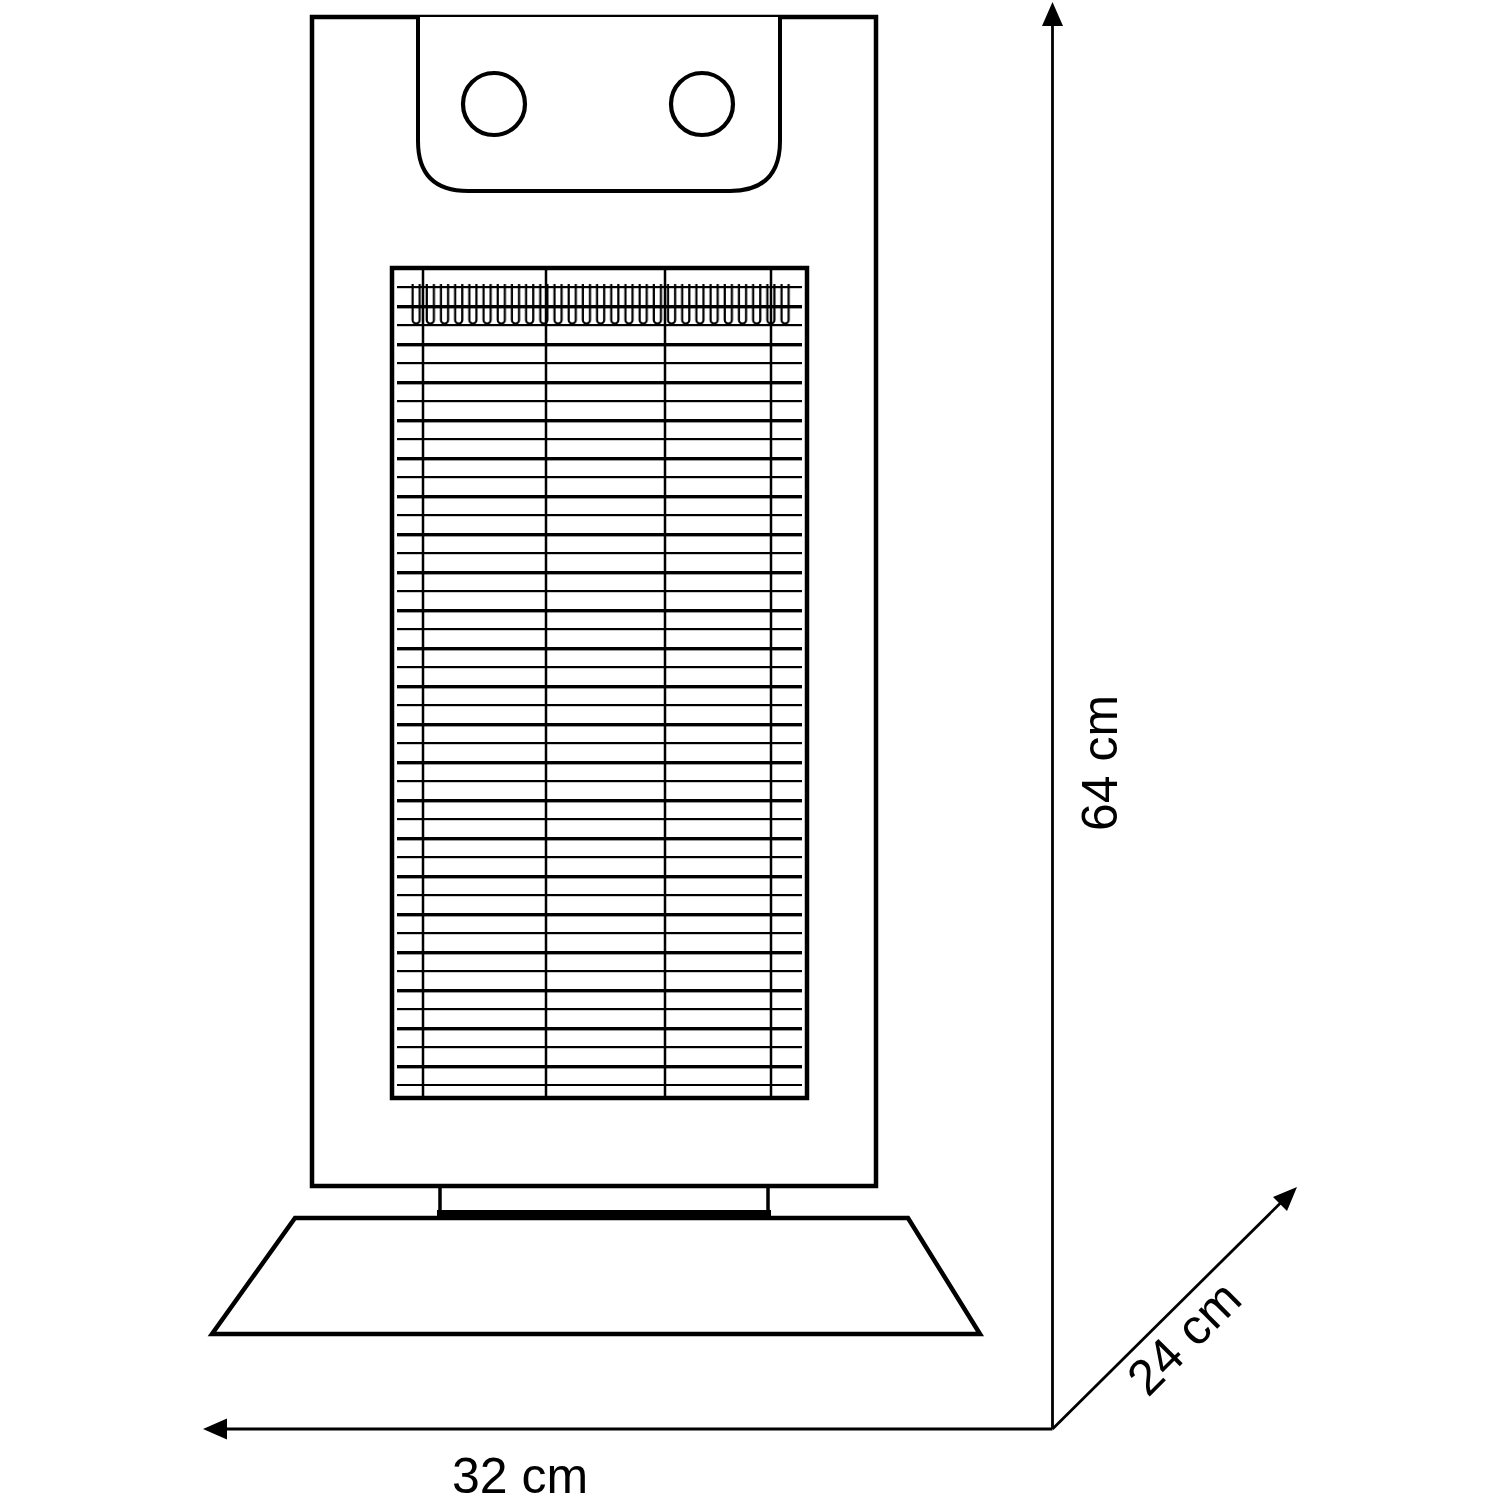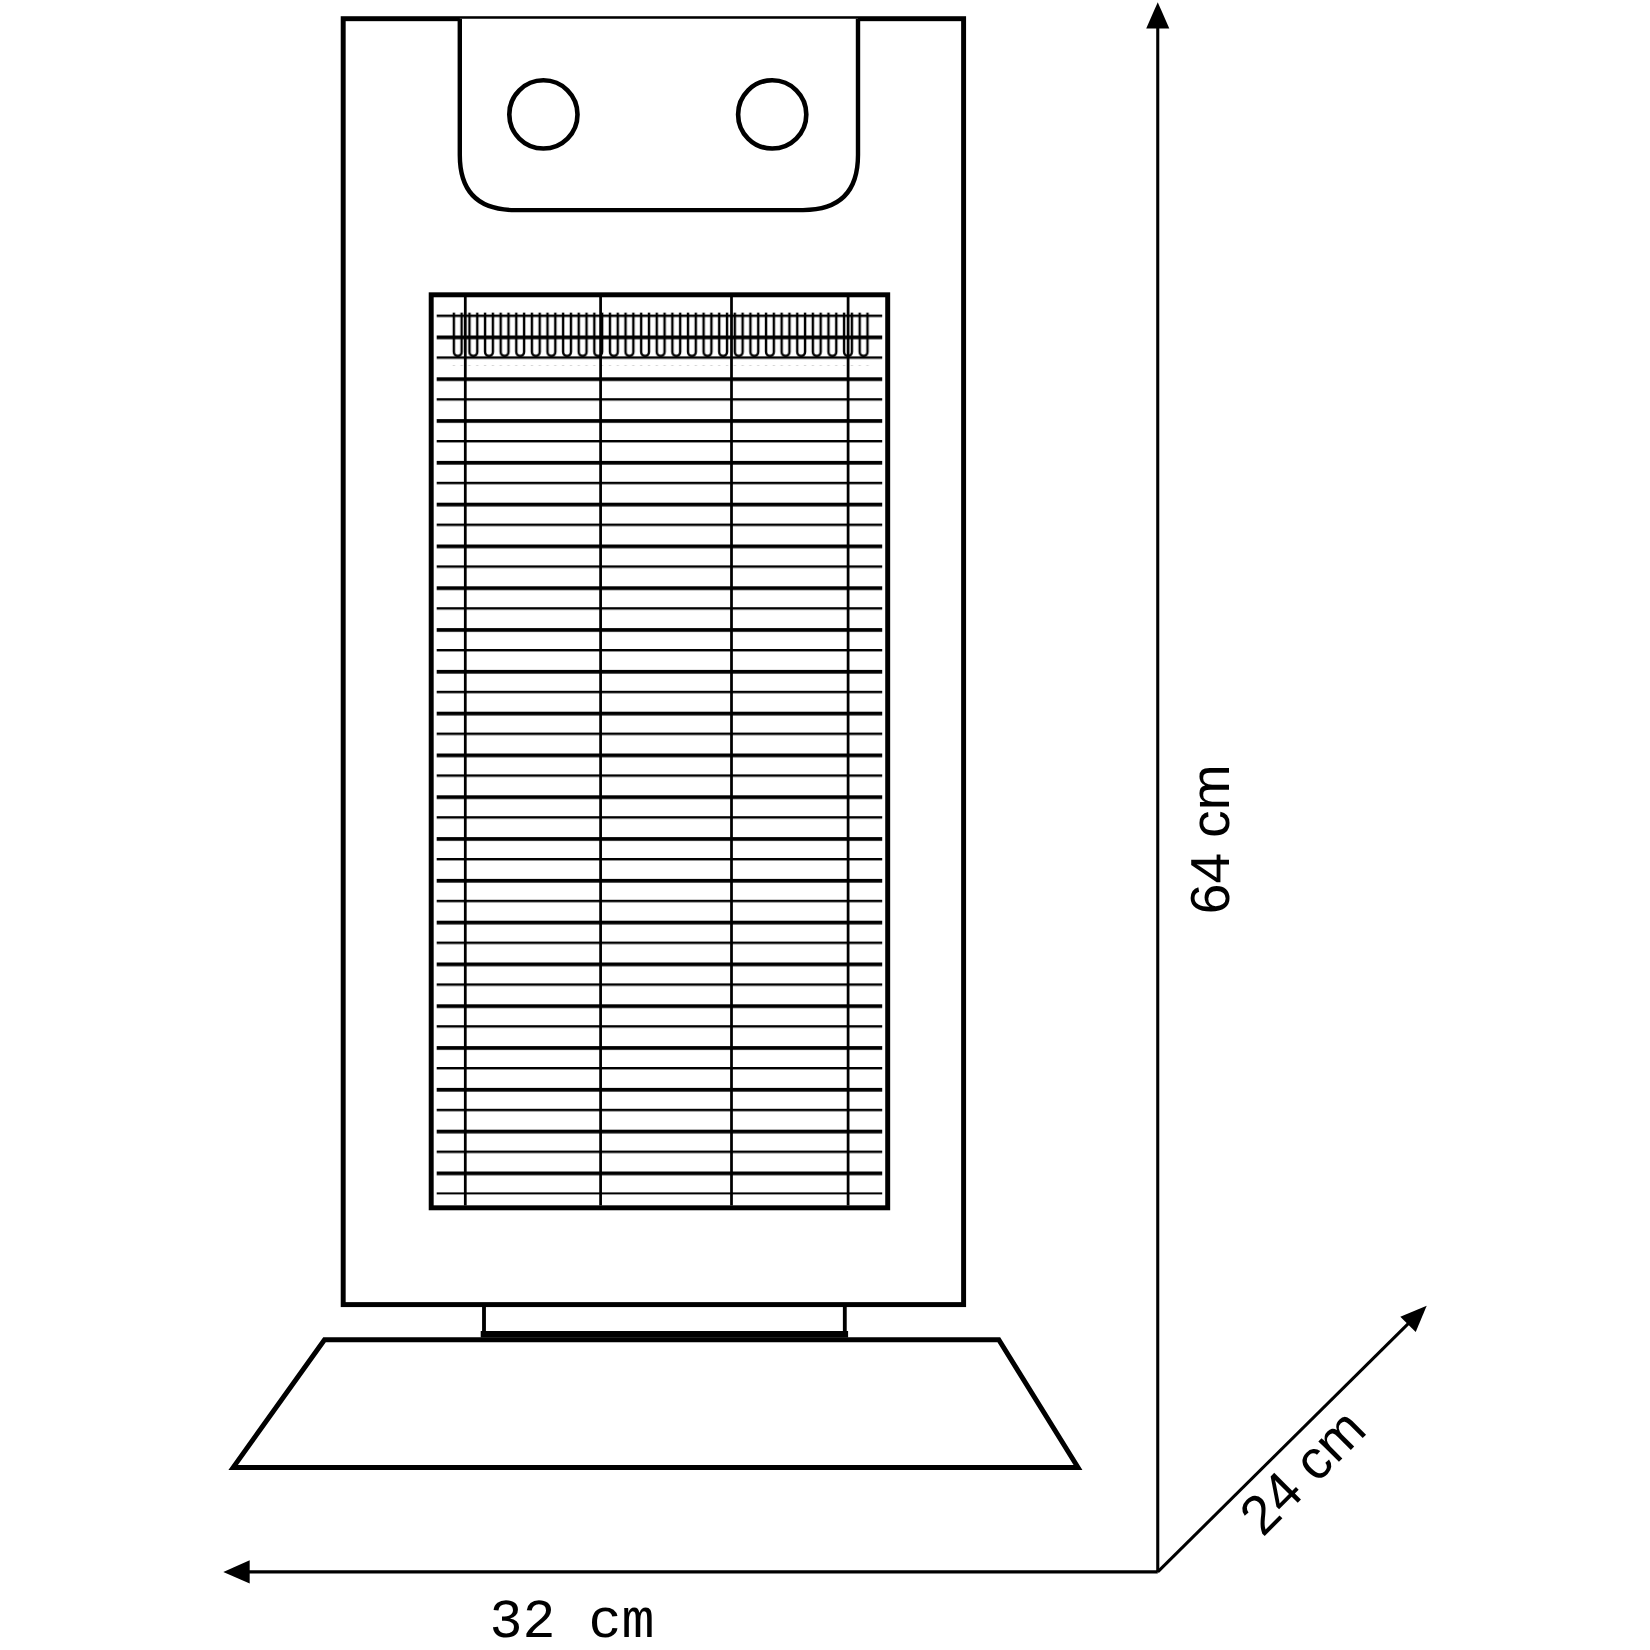--- a/index.html
+++ b/index.html
@@ -30,21 +30,20 @@
   }
   .dim-label.height {
     left: 1100px;
     top: 763px;
     transform: translate(-50%, -50%) rotate(-90deg);
   }
   .dim-label.width {
     left: 520px;
     top: 1476px;
     transform: translate(-50%, -50%);
-    font-family: Liberation Mono, monospace;
   }
   .dim-label.depth {
     left: 1184px;
     top: 1338px;
     transform: translate(-50%, -50%) rotate(-45deg);
   }
 </style>
 </head>
 <body>
 

